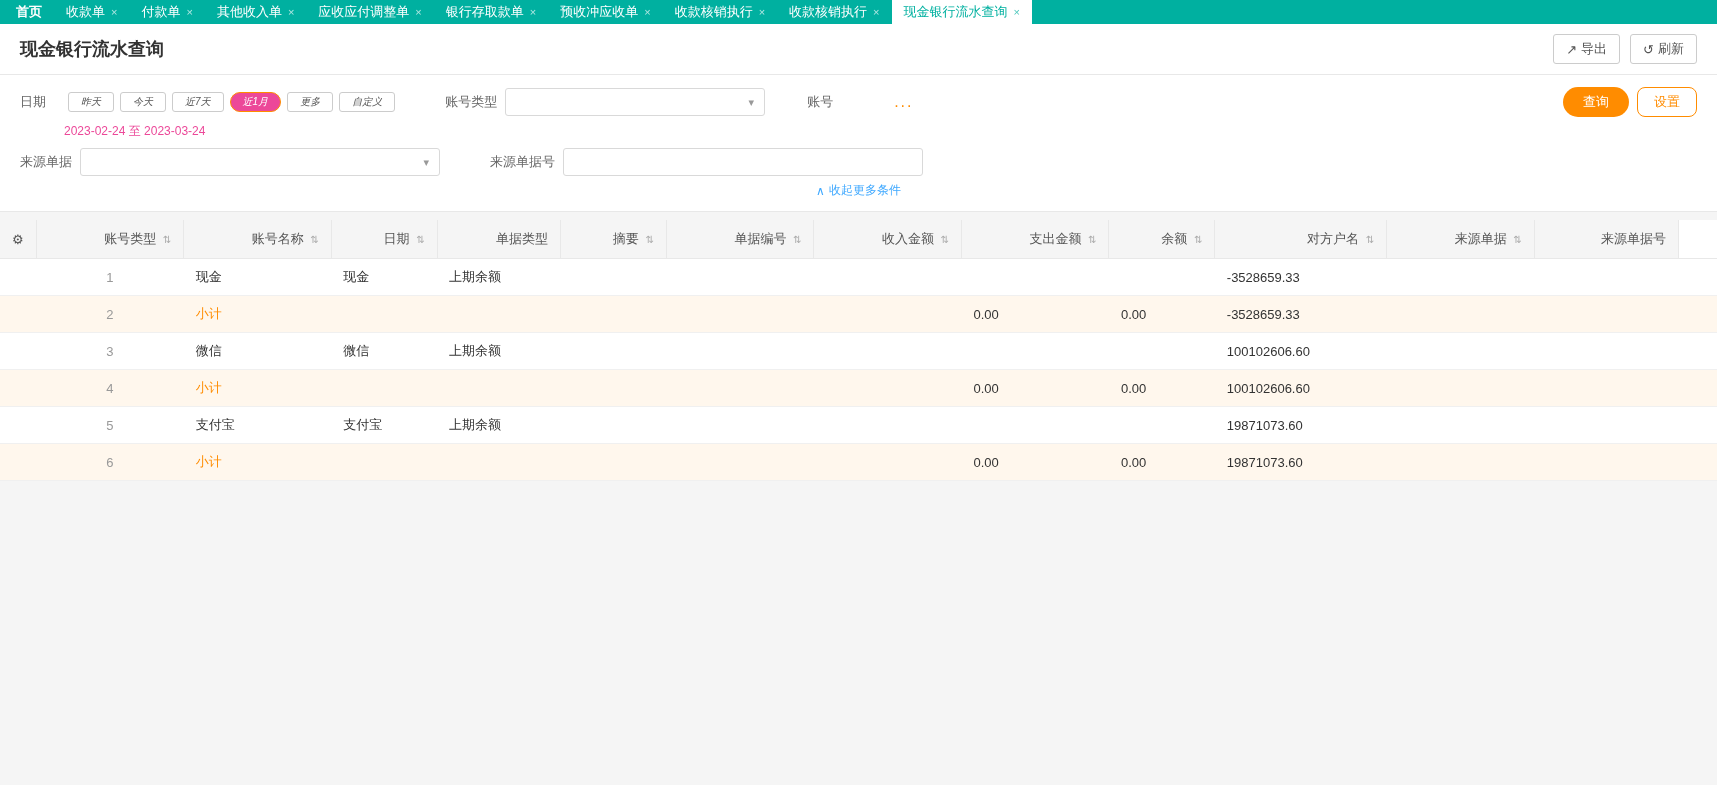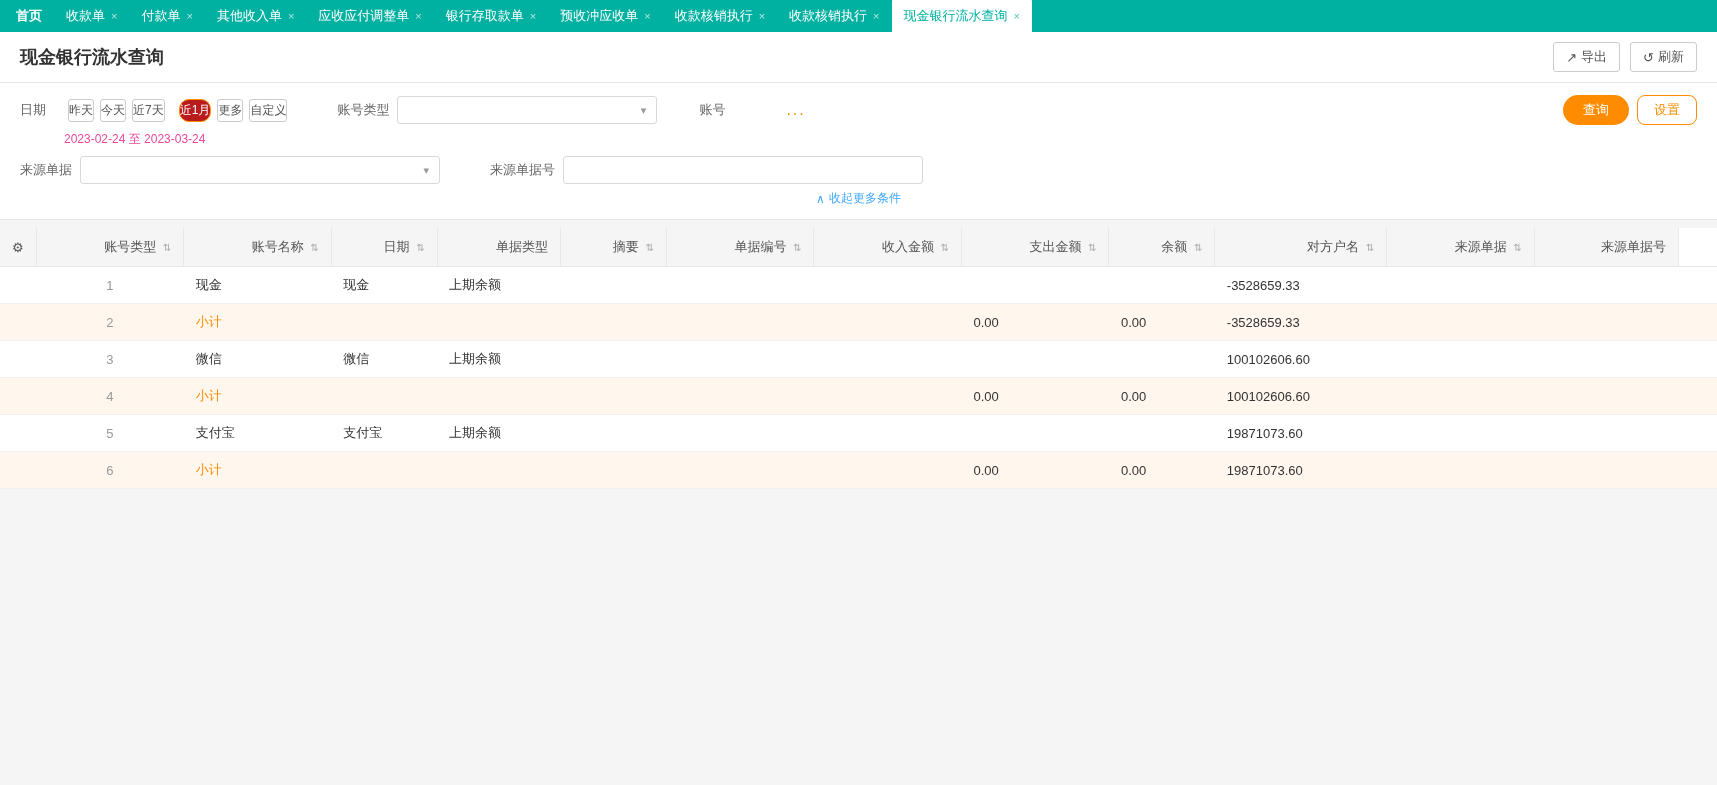--- a/index.html
+++ b/index.html
@@ -3,21 +3,21 @@
   <meta charset="utf-8">
   <style>
     * { box-sizing: border-box; margin: 0; padding: 0; font-family: 'Microsoft YaHei', Arial, sans-serif; }
     body { background: #f5f5f5; font-size: 13px; color: #333; }
 
     
     .top-nav {
       background: #00b0a0;
       display: flex;
       align-items: center;
-      height: 32px;
+      height: 24px;
       padding: 12px 4px;
       overflow: hidden;
     }
     .nav-item {
       display: flex;
       align-items: center;
       height: 36px;
       padding: 0 12px;
       color: #fff;
       font-size: 13px;
@@ -86,34 +86,34 @@
       color: #666;
       min-width: 40px;
       font-size: 13px;
     }
     .date-options {
       display: flex;
       align-items: center;
       gap: 6px;
     }
     .date-btn {
-      padding: 2px 0;
+      padding: 2px 12px;
       border: 1px solid #ccc;
       border-radius: 3px;
       cursor: pointer;
-      font-size: 12px;
+      font-size: 10px;
       color: #555;
       background: #fff;
+      font-style: italic;
     }
     .date-btn.active {
-      background: #b91c1c;
+      background: #ec4899;
       border-color: #ff8c00;
       color: #fff;
       border-radius: 10px;
-      margin-left: 8px;
     }
     .date-range {
       font-size: 12px;
       color: #ec4899;
     }
     .select-box {
       flex: 1;
       display: flex;
       align-items: center;
       justify-content: space-between;

